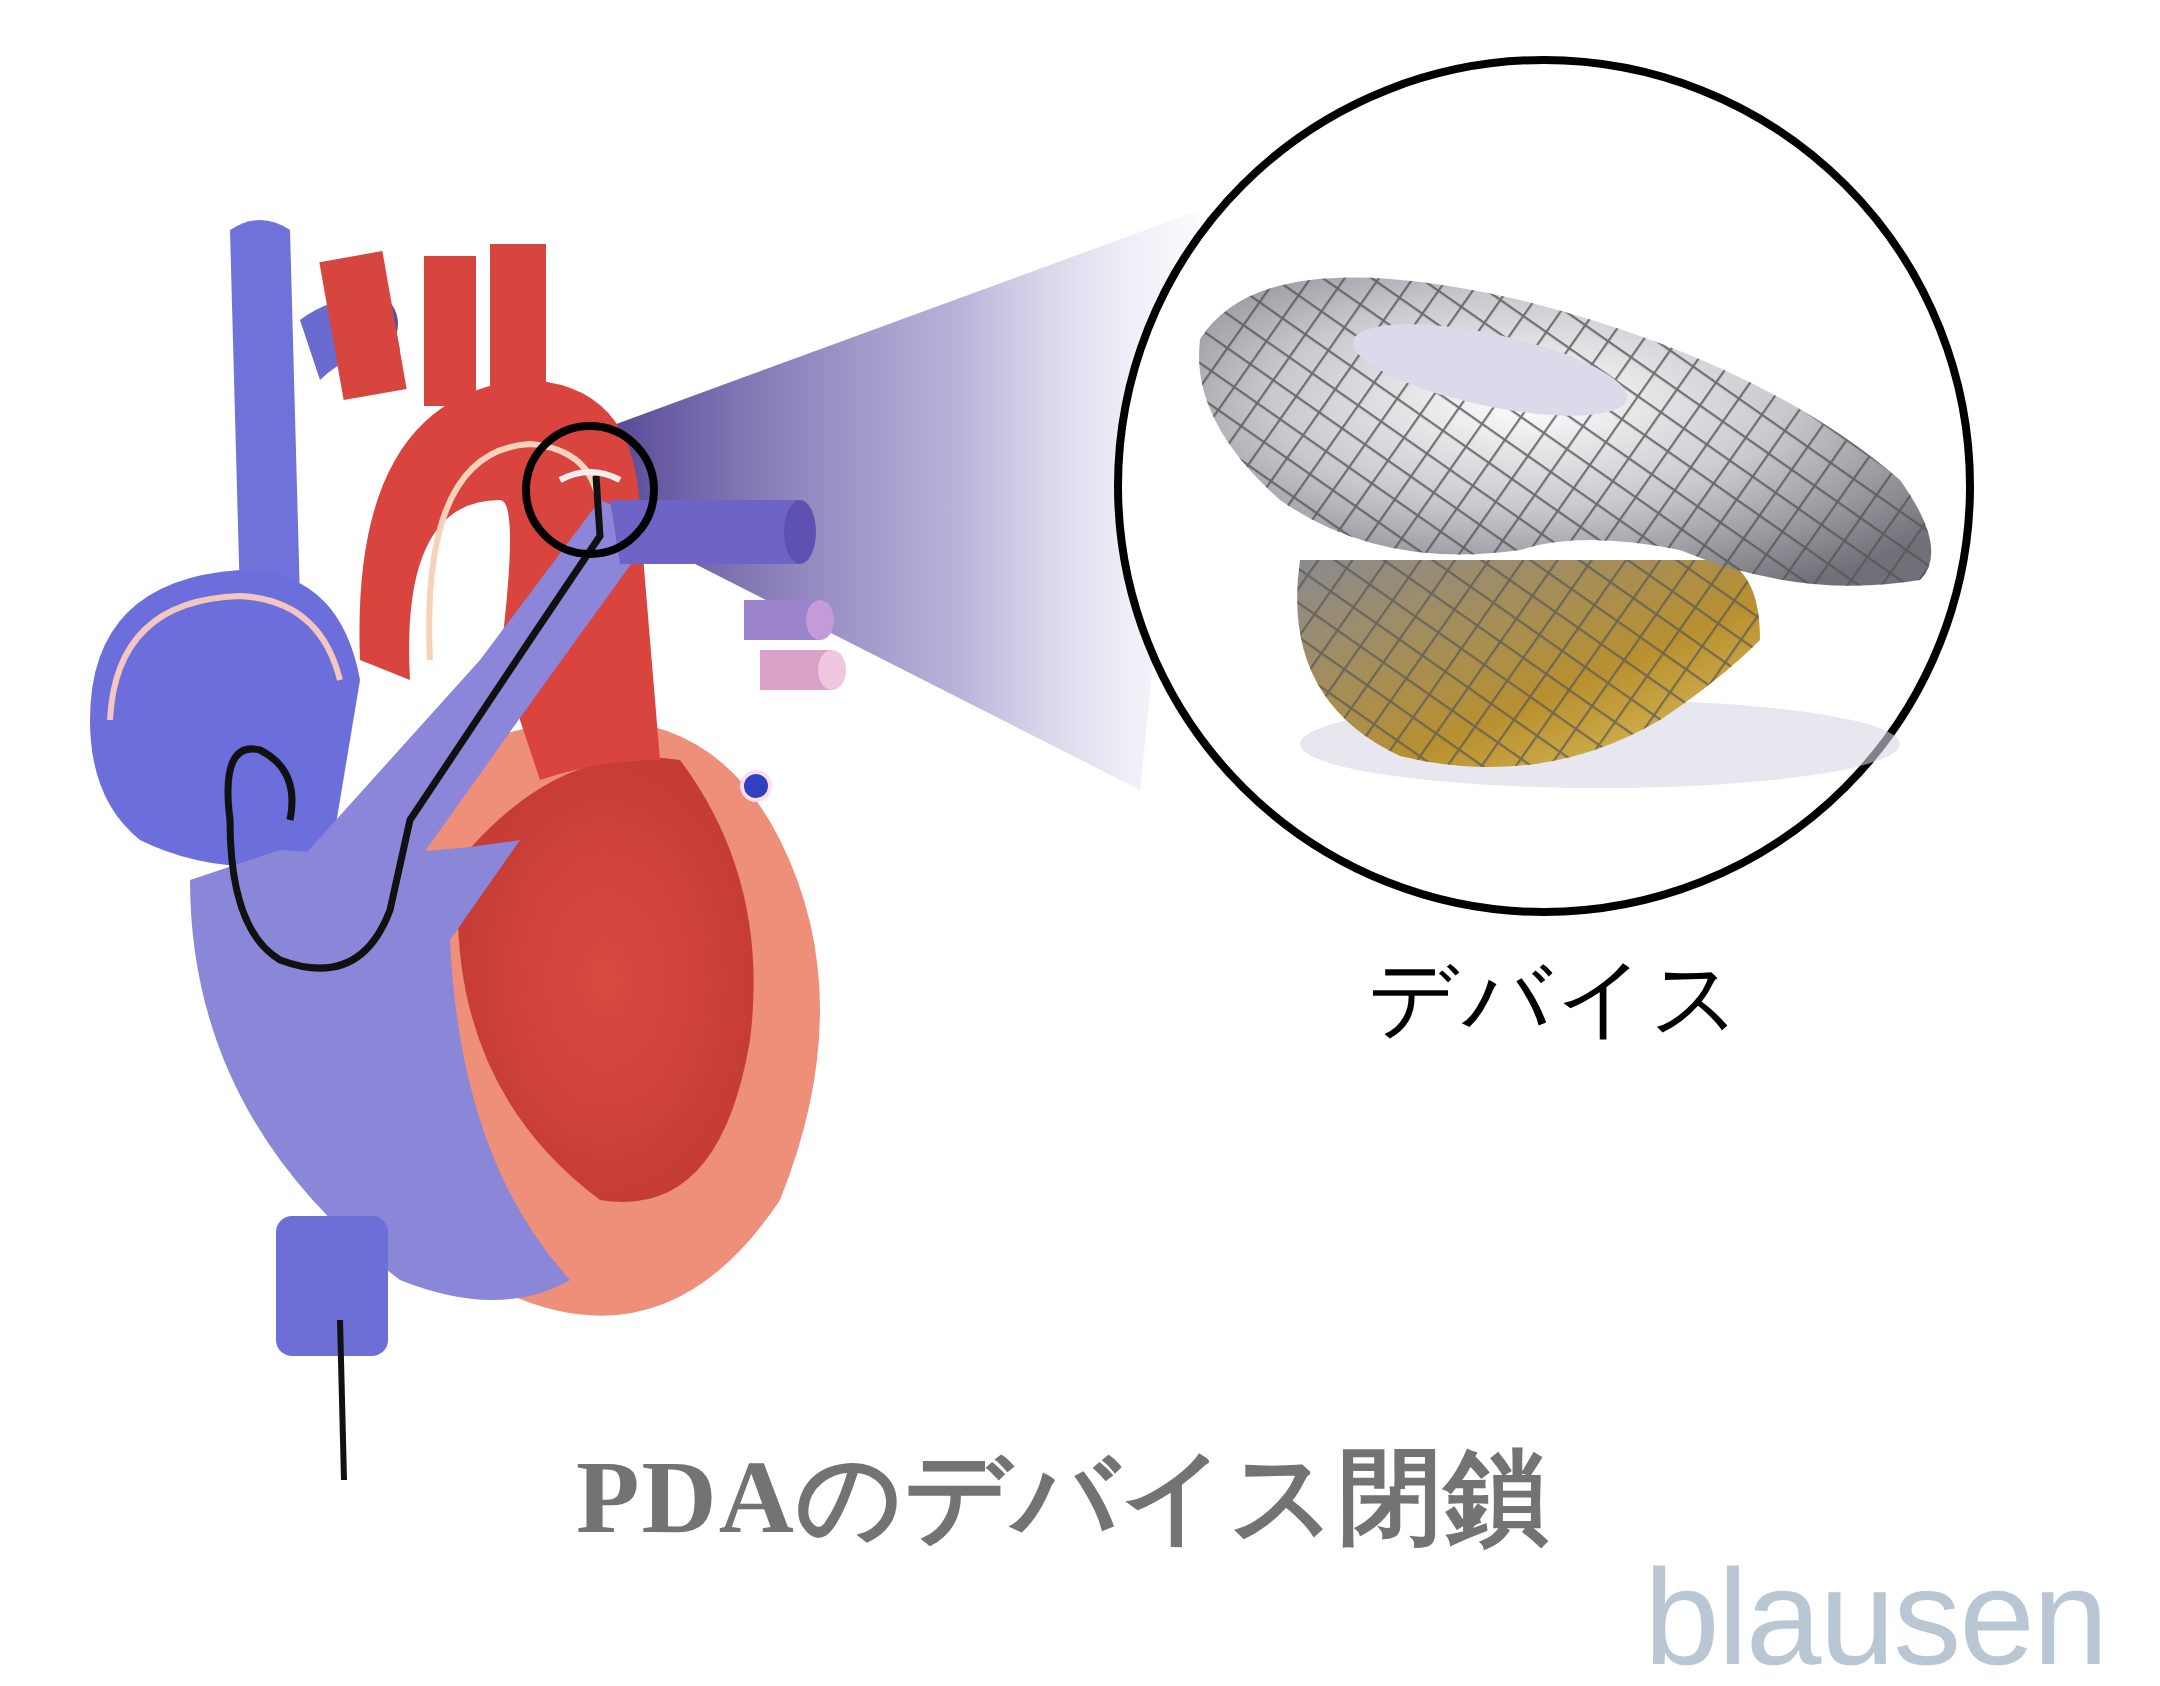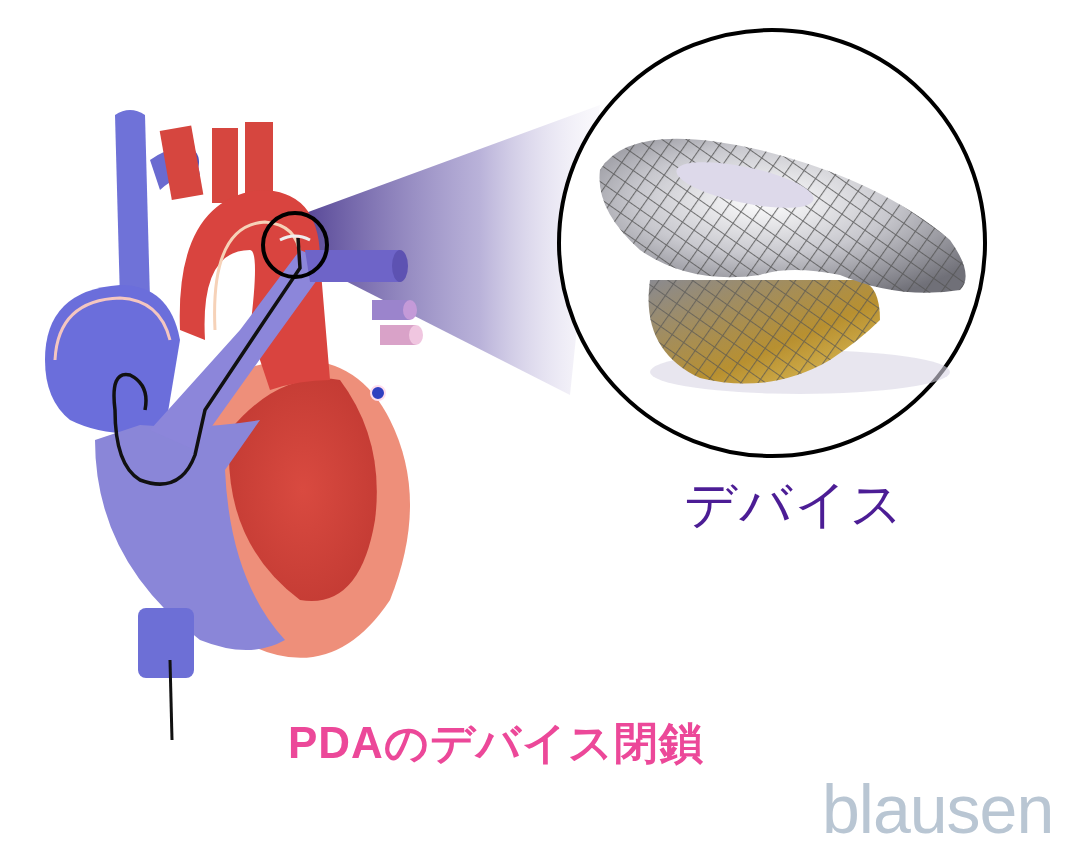--- a/index.html
+++ b/index.html
@@ -1,19 +1,19 @@
 <!DOCTYPE html>
 <html><head>
 <meta charset="utf-8">
 <style>
   html,body{margin:0;padding:0;background:#ffffff;}
   body{width:1080px;height:843px;position:relative;overflow:hidden;font-family:"DejaVu Sans",sans-serif;}
   #canvas{position:absolute;left:0;top:0;width:1080px;height:843px;}
-  .label-device{position:absolute;left:684px;top:470px;font-size:52px;font-weight:normal;color:#4c1d95;letter-spacing:2px;font-family:"DejaVu Sans",sans-serif;}
-  .title{position:absolute;left:288px;top:714px;font-size:44px;font-weight:bold;color:#ec4899;letter-spacing:1px;font-family:Liberation Sans, sans-serif;}
+  .label-device{position:absolute;left:684px;top:470px;font-size:44px;font-weight:normal;color:#000000;letter-spacing:2px;font-family:"DejaVu Sans",sans-serif;}
+  .title{position:absolute;left:288px;top:714px;font-size:52px;font-weight:bold;color:#737373;letter-spacing:1px;font-family:Liberation Serif, serif;}
   .brand{position:absolute;left:822px;top:770px;font-size:68px;color:#b9c6d3;font-family:"Liberation Sans",sans-serif;letter-spacing:-1px;}
 </style>
 </head>
 <body>
 
 <svg id="canvas" viewBox="0 0 1080 843" xmlns="http://www.w3.org/2000/svg">
   <defs>
     <linearGradient id="cone" x1="0" y1="0" x2="1" y2="0">
       <stop offset="0" stop-color="#4b3a8f" stop-opacity="0.95"></stop>
       <stop offset="0.6" stop-color="#8b7fc0" stop-opacity="0.6"></stop>

